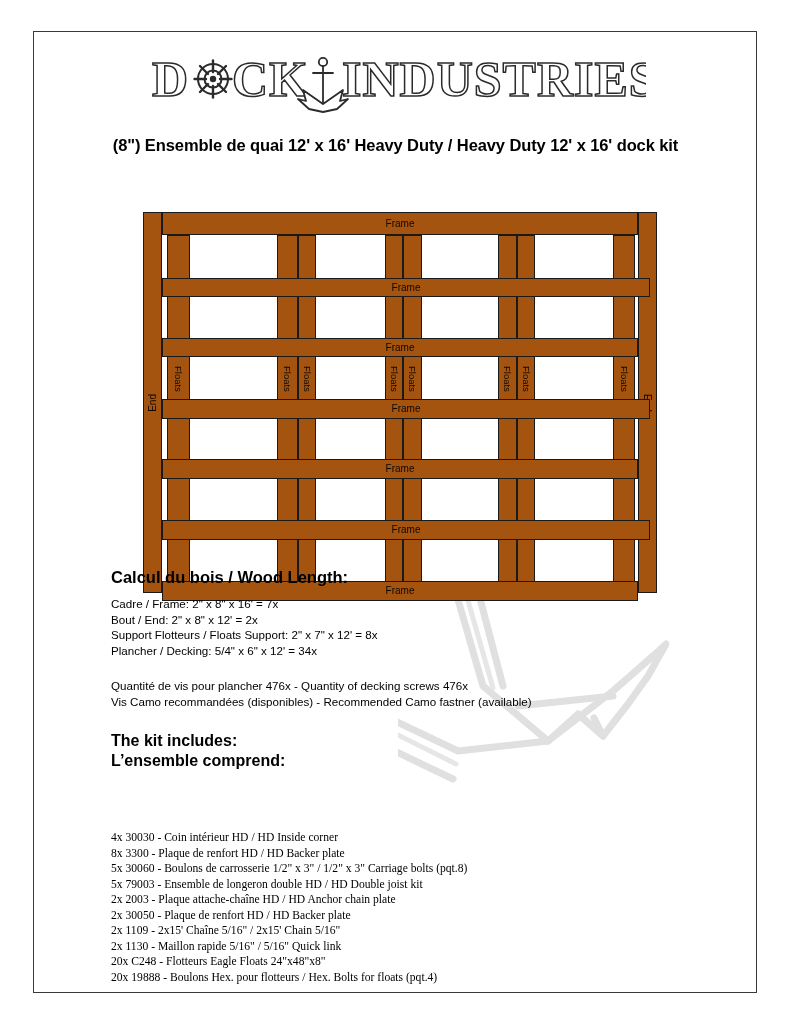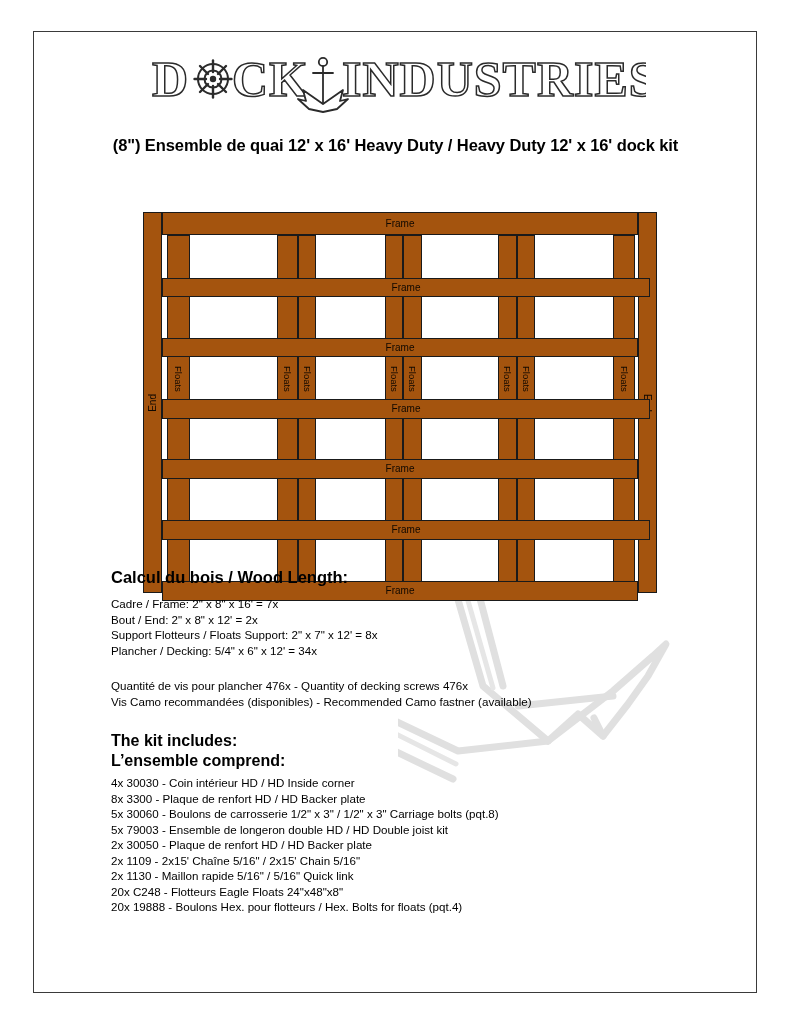--- a/index.html
+++ b/index.html
@@ -358,25 +358,26 @@
   <div class="section" style="left:111px; top:678px;">
     <div class="body-line">Quantité de vis pour plancher 476x - Quantity of decking screws 476x</div>
     <div class="body-line">Vis Camo recommandées (disponibles) - Recommended Camo fastner (available)</div>
   </div>
 
   <div class="section" style="left:111px; top:731px;">
     <div class="h-plain">The kit includes:</div>
     <div class="h-plain">L’ensemble comprend:</div>
   </div>
 
-  <div class="section" style="left:111px; top:775px;">
+  <div class="section" style="left:111px; top:830px;font-family:Liberation Serif, serif;">
     <div class="list-line">4x 30030 - Coin intérieur HD / HD Inside corner</div>
     <div class="list-line">8x 3300 - Plaque de renfort HD / HD Backer plate</div>
     <div class="list-line">5x 30060 - Boulons de carrosserie 1/2" x 3" / 1/2" x 3" Carriage bolts (pqt.8)</div>
     <div class="list-line">5x 79003 - Ensemble de longeron double HD / HD Double joist kit</div>
+    <div class="list-line">2x 2003 - Plaque attache-chaîne HD / HD Anchor chain plate</div>
     <div class="list-line">2x 30050 - Plaque de renfort HD / HD Backer plate</div>
     <div class="list-line">2x 1109 - 2x15' Chaîne 5/16" / 2x15' Chain 5/16"</div>
     <div class="list-line">2x 1130 - Maillon rapide 5/16" / 5/16" Quick link</div>
     <div class="list-line">20x C248 - Flotteurs Eagle Floats 24"x48"x8"</div>
     <div class="list-line">20x 19888 - Boulons Hex. pour flotteurs / Hex. Bolts for floats (pqt.4)</div>
   </div>
 
 </div>
 
 </body></html>

